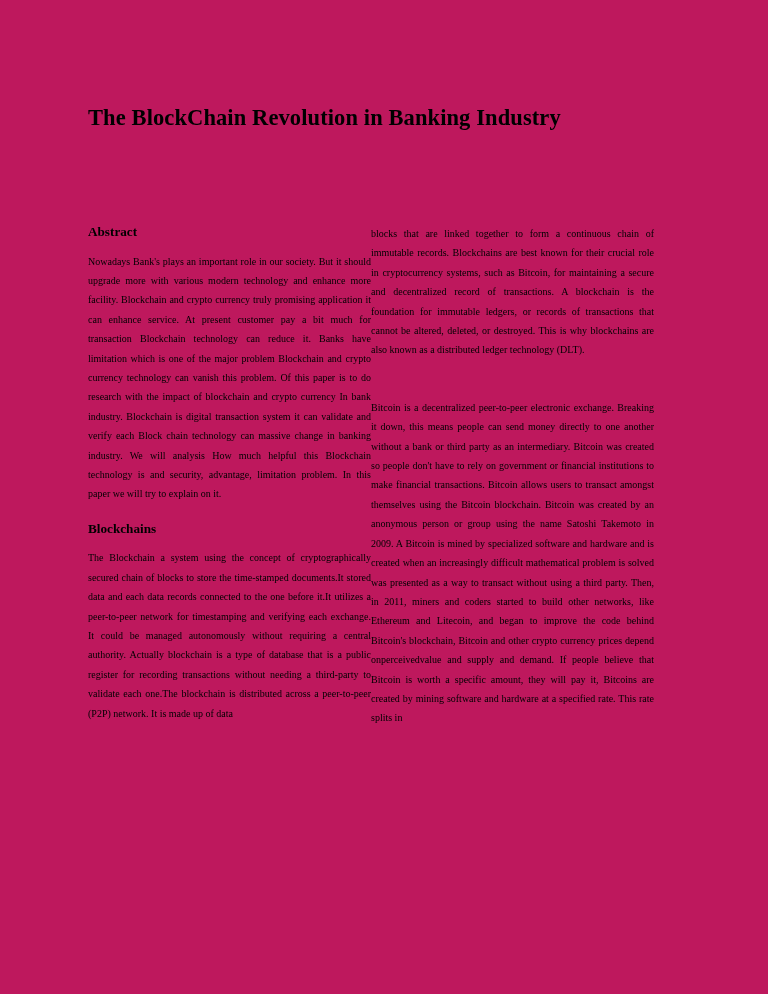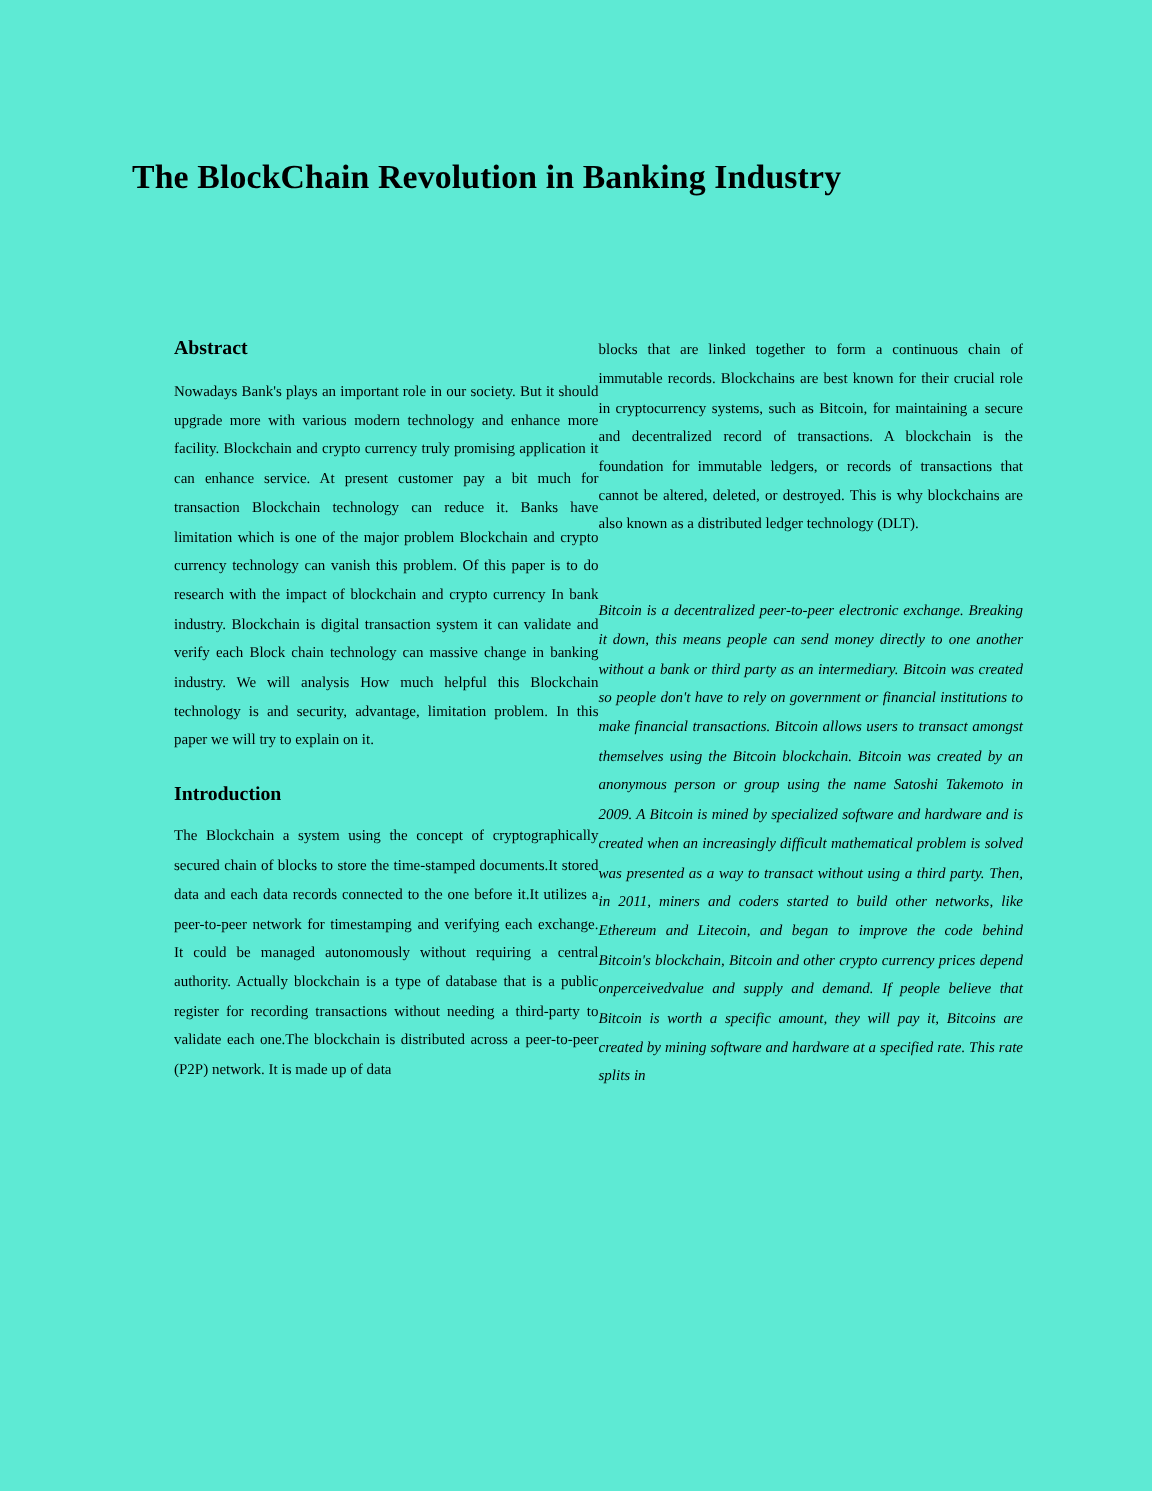--- a/index.html
+++ b/index.html
@@ -12,21 +12,21 @@
     height: 994px;
     overflow: hidden;
     font-family: "Liberation Serif", "DejaVu Serif", serif;
     color: #000000;
     -webkit-font-smoothing: antialiased;
   }
   .page {
     position: relative;
     width: 768px;
     height: 994px;
-    background: #5eead4;
+    background: #be185d;
     box-sizing: border-box;
   }
   .paper-title {
     position: absolute;
     left: 88px;
     top: 89px;
     width: 600px;
     font-size: 22.5px;
     font-weight: bold;
     line-height: 1.2;
@@ -34,21 +34,21 @@
     text-align: left;
     white-space: nowrap;
   }
   .columns {
     position: absolute;
     left: 88px;
     top: 224px;
     width: 594px;
     display: flex;
     flex-direction: row;
-    justify-content: flex-end;
+    justify-content: flex-start;
     align-items: flex-start;
   }
   .column {
     width: 283px;
     box-sizing: border-box;
   }
   .section-heading {
     font-size: 13.2px;
     font-weight: bold;
     line-height: 1.25;
@@ -62,40 +62,39 @@
     font-size: 10px;
     line-height: 19.4px;
     text-align: justify;
     text-justify: inter-word;
     margin: 0 0 0 0;
     hyphens: none;
     word-spacing: 0px;
   }
   .body-par + .body-par {
     margin-top: 19px;
-    font-style: italic;
   }
   .par-gap-large + .body-par,
   .body-par.gap-large {
     margin-top: 38px;
   }
 </style>
 </head>
 <body>
 
 <div class="page">
 
   <h1 class="paper-title">The BlockChain Revolution in Banking Industry</h1>
 
   <div class="columns">
 
     <div class="column">
       <div class="section-heading">Abstract</div>
       <p class="body-par">Nowadays Bank's plays an important role in our society. But it should upgrade more with various modern technology and enhance more facility. Blockchain and crypto currency truly promising application it can enhance service. At present customer pay a bit much for transaction Blockchain technology can reduce it. Banks have limitation which is one of the major problem Blockchain and crypto currency technology can vanish this problem. Of this paper is to do research with the impact of blockchain and crypto currency In bank industry. Blockchain is digital transaction system it can validate and verify each Block chain technology can massive change in banking industry. We will analysis How much helpful this Blockchain technology is and security, advantage, limitation problem. In this paper we will try to explain on it.</p>
-      <div class="section-heading spaced-top">Introduction</div>
+      <div class="section-heading spaced-top">Blockchains</div>
       <p class="body-par">The Blockchain a system using the concept of cryptographically secured chain of blocks to store the time-stamped documents.It stored data and each data records connected to the one before it.It utilizes a peer-to-peer network for timestamping and verifying each exchange. It could be managed autonomously without requiring a central authority. Actually blockchain is a type of database that is a public register for recording transactions without needing a third-party to validate each one.The blockchain is distributed across a peer-to-peer (P2P) network. It is made up of data</p>
     </div>
 
     <div class="column">
       <p class="body-par">blocks that are linked together to form a continuous chain of immutable records. Blockchains are best known for their crucial role in cryptocurrency systems, such as Bitcoin, for maintaining a secure and decentralized record of transactions. A blockchain is the foundation for immutable ledgers, or records of transactions that cannot be altered, deleted, or destroyed. This is why blockchains are also known as a distributed ledger technology (DLT).</p>
       <p class="body-par gap-large">Bitcoin is a decentralized peer-to-peer electronic exchange. Breaking it down, this means people can send money directly to one another without a bank or third party as an intermediary. Bitcoin was created so people don't have to rely on government or financial institutions to make financial transactions. Bitcoin allows users to transact amongst themselves using the Bitcoin blockchain. Bitcoin was created by an anonymous person or group using the name Satoshi Takemoto in 2009. A Bitcoin is mined by specialized software and hardware and is created when an increasingly difficult mathematical problem is solved was presented as a way to transact without using a third party. Then, in 2011, miners and coders started to build other networks, like Ethereum and Litecoin, and began to improve the code behind Bitcoin's blockchain, Bitcoin and other crypto currency prices depend onperceivedvalue and supply and demand. If people believe that Bitcoin is worth a specific amount, they will pay it, Bitcoins are created by mining software and hardware at a specified rate. This rate splits in</p>
     </div>
 
   </div>
 

